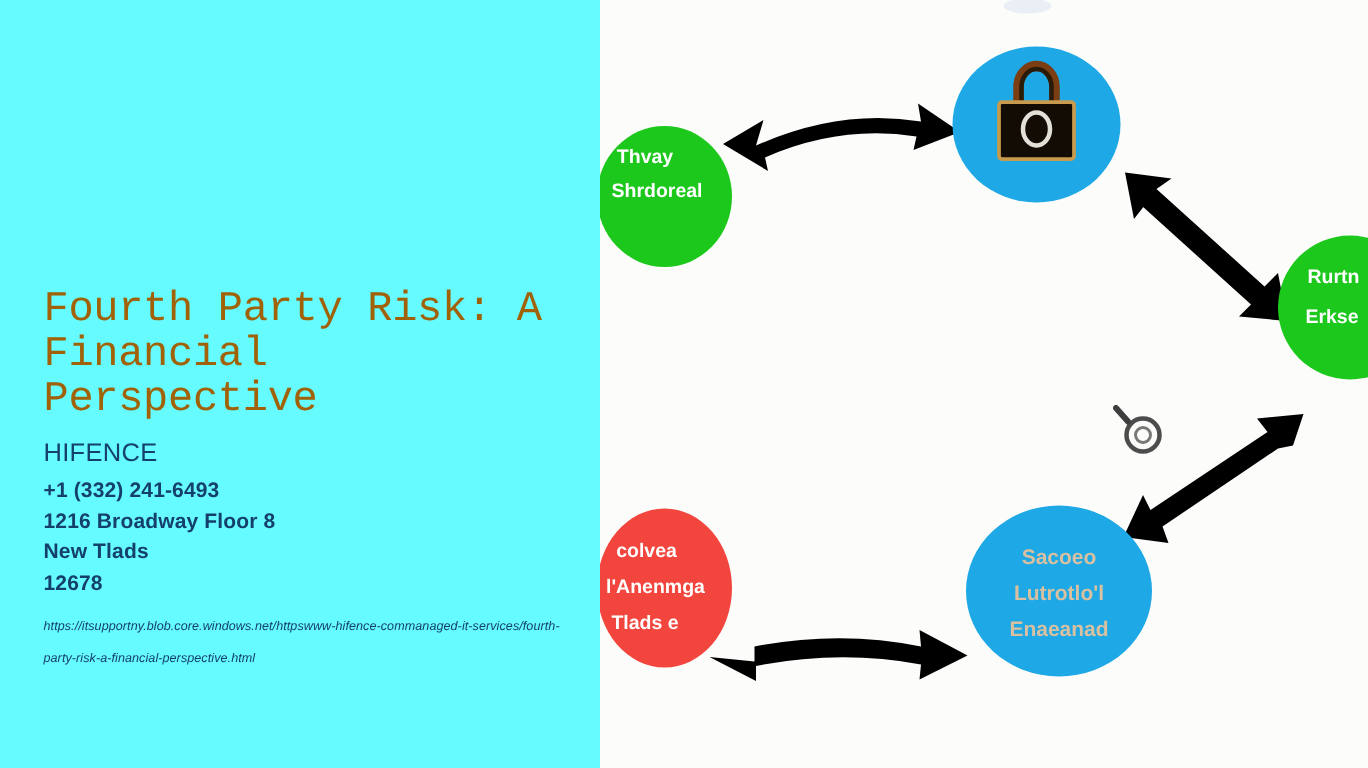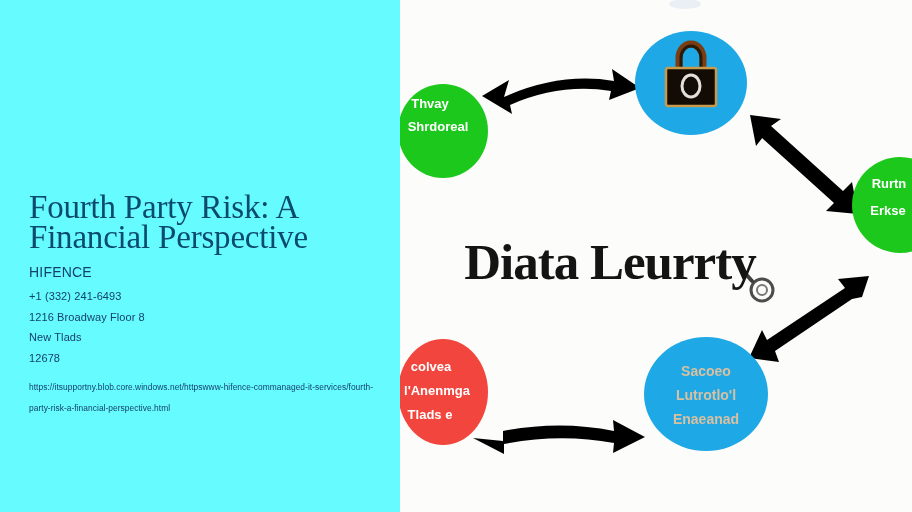--- a/index.html
+++ b/index.html
@@ -26,52 +26,53 @@
     background: #66fbff;
     box-sizing: border-box;
   }
   #left-inner {
     position: absolute;
     left: 29px;
     top: 192px;
     width: 348px;
   }
   #doc-title {
-    font-family: Liberation Serif, serif;
-    font-size: 33px;
+    font-family: Liberation Mono, monospace;
+    font-size: 28px;
     line-height: 30px;
     font-weight: 400;
-    color: #0c4a6e;
+    color: #a16207;
     letter-spacing: -0.2px;
     margin: 0 0 9px 0;
     white-space: pre-line;
   }
   #brand-name {
-    font-size: 14px;
+    font-size: 17px;
     font-weight: 400;
     color: #14406b;
     letter-spacing: 0.2px;
     line-height: 22px;
     margin-bottom: 3px;
   }
   .contact-line {
-    font-size: 11px;
-    font-weight: 400;
+    font-size: 14px;
+    font-weight: 700;
     color: #14406b;
     line-height: 20.5px;
     letter-spacing: 0.1px;
   }
   #source-url {
     margin-top: 9px;
     font-size: 8.4px;
     color: #14406b;
     line-height: 21px;
     letter-spacing: 0.05px;
     word-break: break-all;
     max-width: 345px;
+    font-style: italic;
   }
 
   
   #diagram-panel {
     position: absolute;
     left: 400px;
     top: 0;
     width: 512px;
     height: 512px;
     background: #fcfcfa;
@@ -190,16 +191,15 @@
 
       <g opacity="0.9">
         <circle cx="362" cy="290" r="11" fill="none" stroke="#3a3a3a" stroke-width="3"></circle>
         <circle cx="362" cy="290" r="5" fill="none" stroke="#6a6a6a" stroke-width="2"></circle>
         <path d="M 352 281 L 344 272" stroke="#2a2a2a" stroke-width="4" stroke-linecap="round"></path>
       </g>
 
       <ellipse cx="285" cy="4" rx="16" ry="5" fill="#dfe8f2" opacity="0.65"></ellipse>
     </svg>
 
-    <div id="center-title">Diata Leurrty</div>
 
   </div>
 </div>
 
 </body></html>

